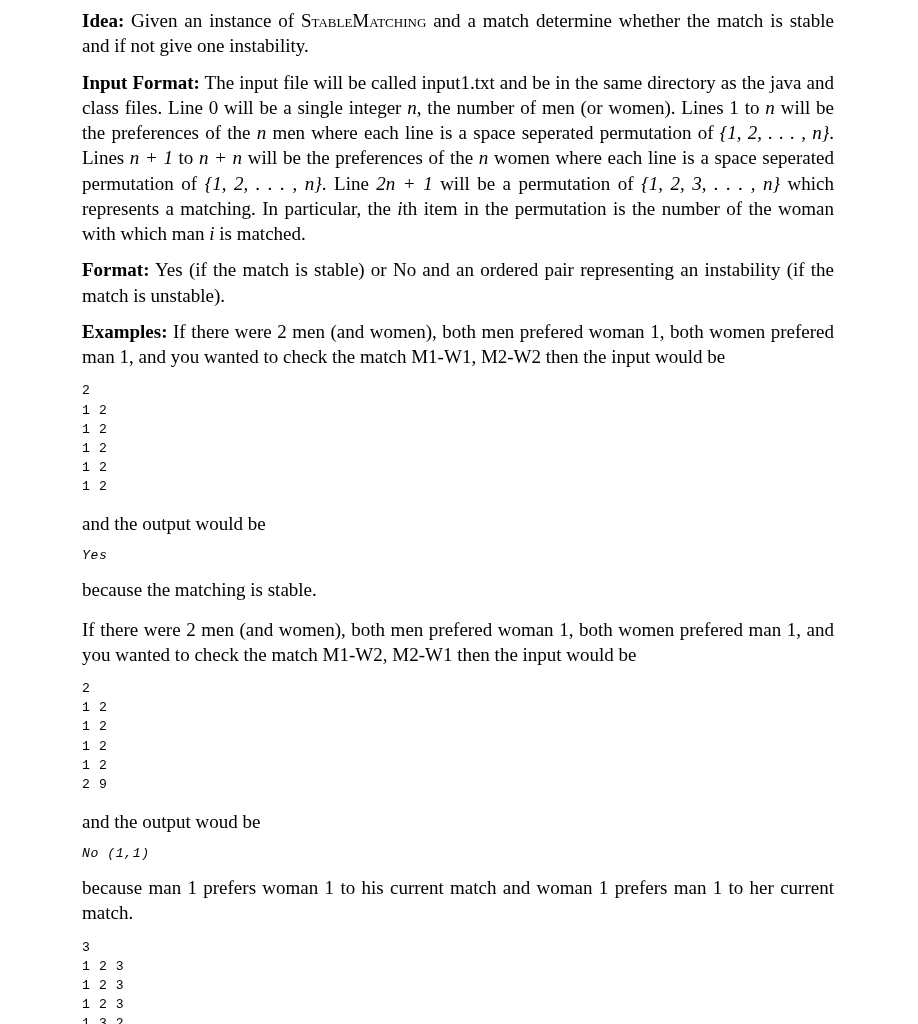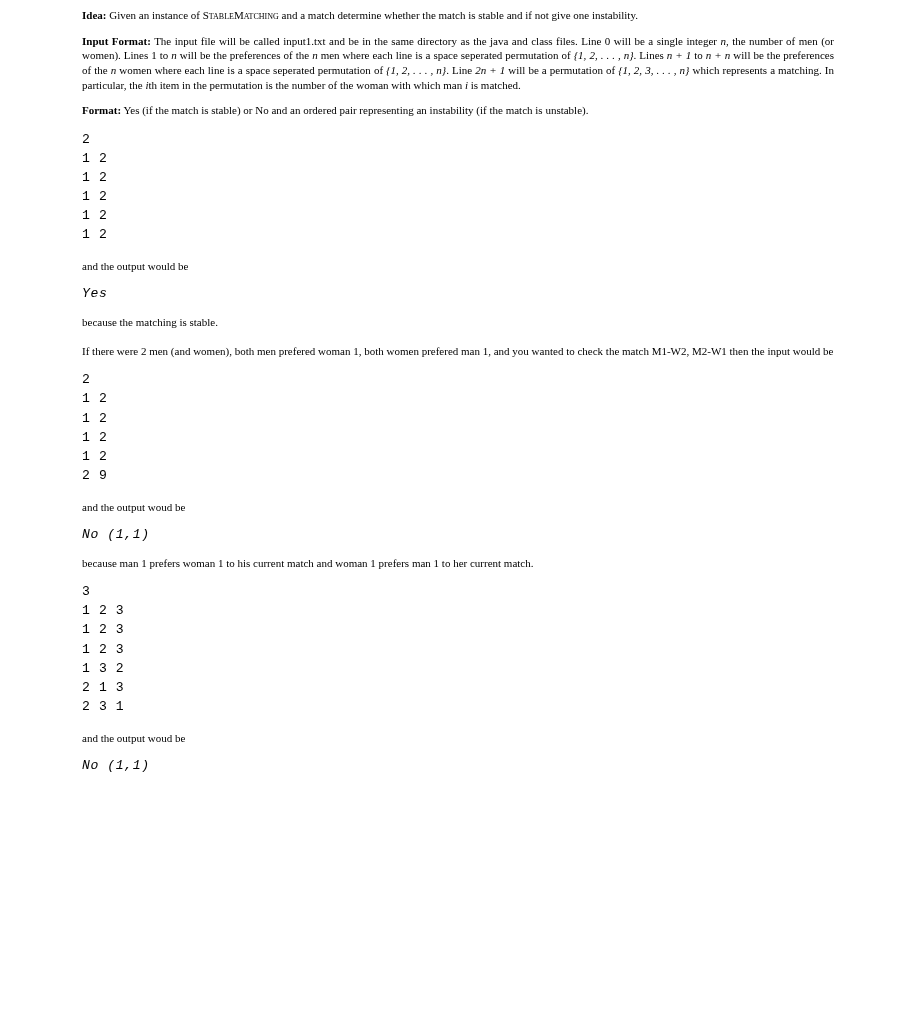--- a/index.html
+++ b/index.html
@@ -15,21 +15,21 @@
   }
   .page {
     position: relative;
     width: 918px;
     height: 1024px;
     box-sizing: border-box;
     padding: 8px 84px 0 82px;
   }
   .para {
     font-family: "Liberation Serif", serif;
-    font-size: 11px;
+    font-size: 19px;
     line-height: 1.33;
     text-align: justify;
     margin: 0 0 11px 0;
     hyphens: none;
   }
   .lead {
     font-weight: bold;
   }
   .sc {
     font-variant: small-caps;
@@ -70,20 +70,23 @@
   </p>
 
   <p class="para">
     <span class="lead">Input Format:</span><span> The input file will be called input1.txt and be in the same directory as the java and class files. Line 0 will be a single integer </span><span class="mathit">n</span><span>, the number of men (or women). Lines 1 to </span><span class="mathit">n</span><span> will be the preferences of the </span><span class="mathit">n</span><span> men where each line is a space seperated permutation of </span><span class="mathit">{1, 2, . . . , n}</span><span>. Lines </span><span class="mathit">n + 1</span><span> to </span><span class="mathit">n + n</span><span> will be the preferences of the </span><span class="mathit">n</span><span> women where each line is a space seperated permutation of </span><span class="mathit">{1, 2, . . . , n}</span><span>. Line </span><span class="mathit">2n + 1</span><span> will be a permutation of </span><span class="mathit">{1, 2, 3, . . . , n}</span><span> which represents a matching. In particular, the </span><span class="mathit">i</span><span>th item in the permutation is the number of the woman with which man </span><span class="mathit">i</span><span> is matched.</span>
   </p>
 
   <p class="para">
     <span class="lead">Format:</span><span> Yes (if the match is stable) or No and an ordered pair representing an instability (if the match is unstable).</span>
   </p>
 
+  <p class="para">
+    <span class="lead">Examples:</span><span> If there were 2 men (and women), both men prefered woman 1, both women prefered man 1, and you wanted to check the match M1-W1, M2-W2 then the input would be</span>
+  </p>
 
   <div class="code-block">
     <div class="code-line">2</div>
     <div class="code-line">1 2</div>
     <div class="code-line">1 2</div>
     <div class="code-line">1 2</div>
     <div class="code-line">1 2</div>
     <div class="code-line">1 2</div>
   </div>
 

